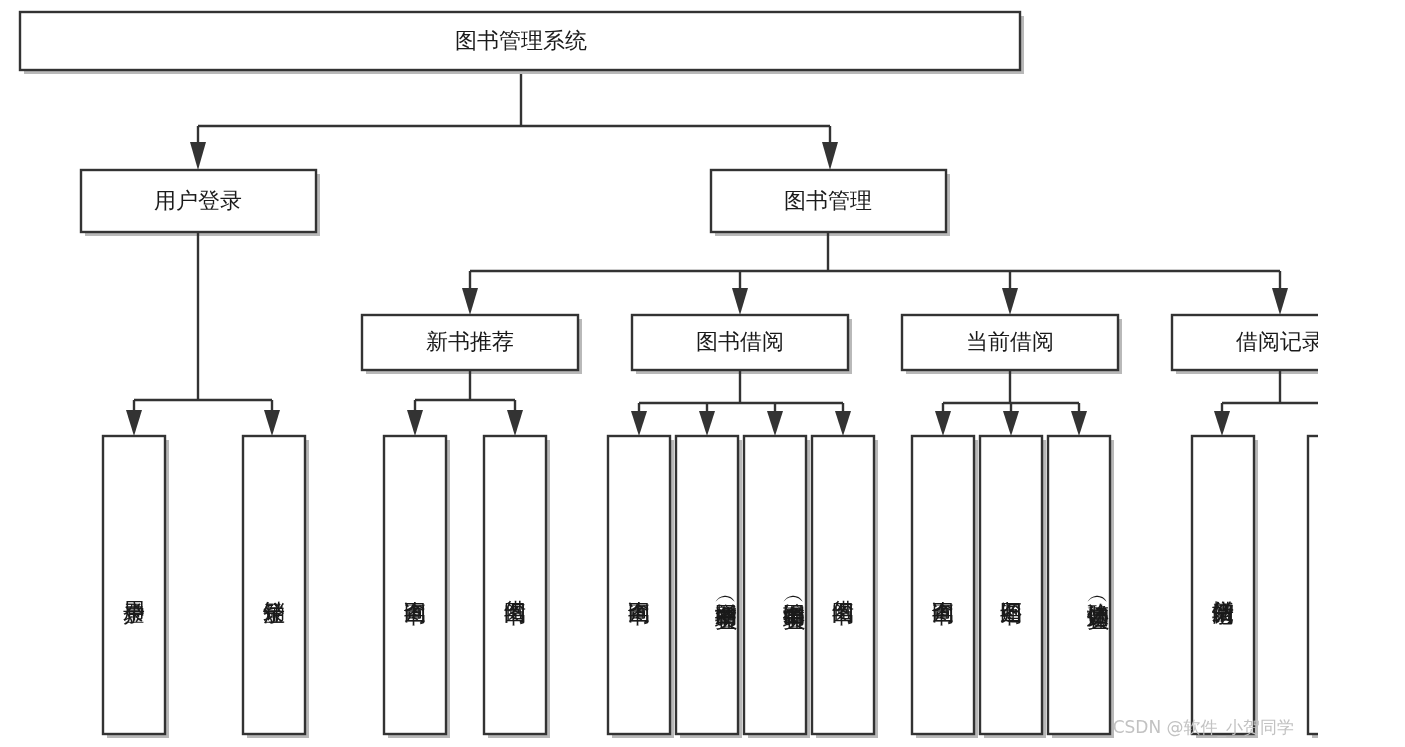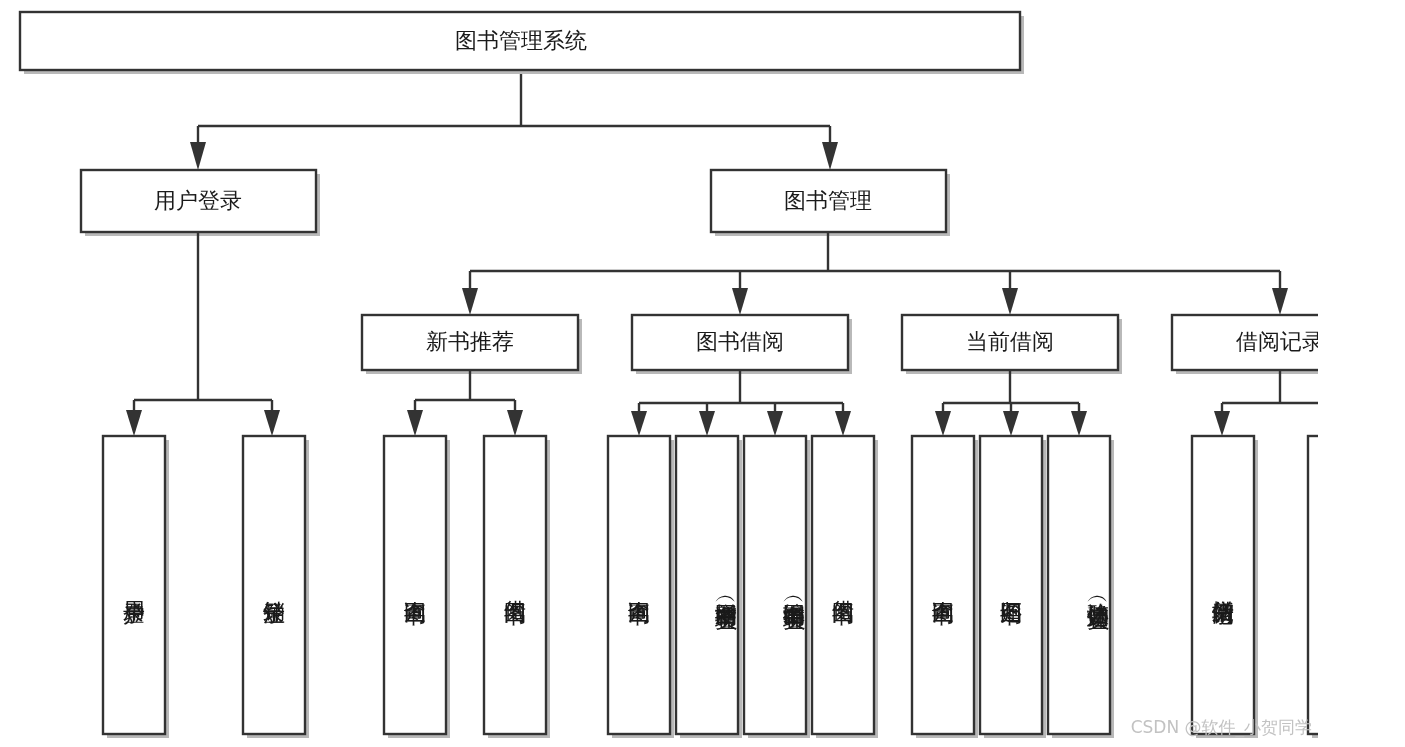--- a/index.html
+++ b/index.html
@@ -61,21 +61,21 @@
     color: #1a1a1a;
     letter-spacing: 1px;
     white-space: nowrap;
     pointer-events: none;
   }
   .vlabel-wrap.center {
     align-items: center;
   }
   .watermark {
     position: absolute;
-    right: 6px;
+    right: 24px;
     bottom: 8px;
     font-size: 17px;
     color: #c2c2c2;
     font-family: "DejaVu Sans", "Liberation Sans", sans-serif;
     white-space: nowrap;
     pointer-events: none;
   }
 </style>
 </head>
 <body>

